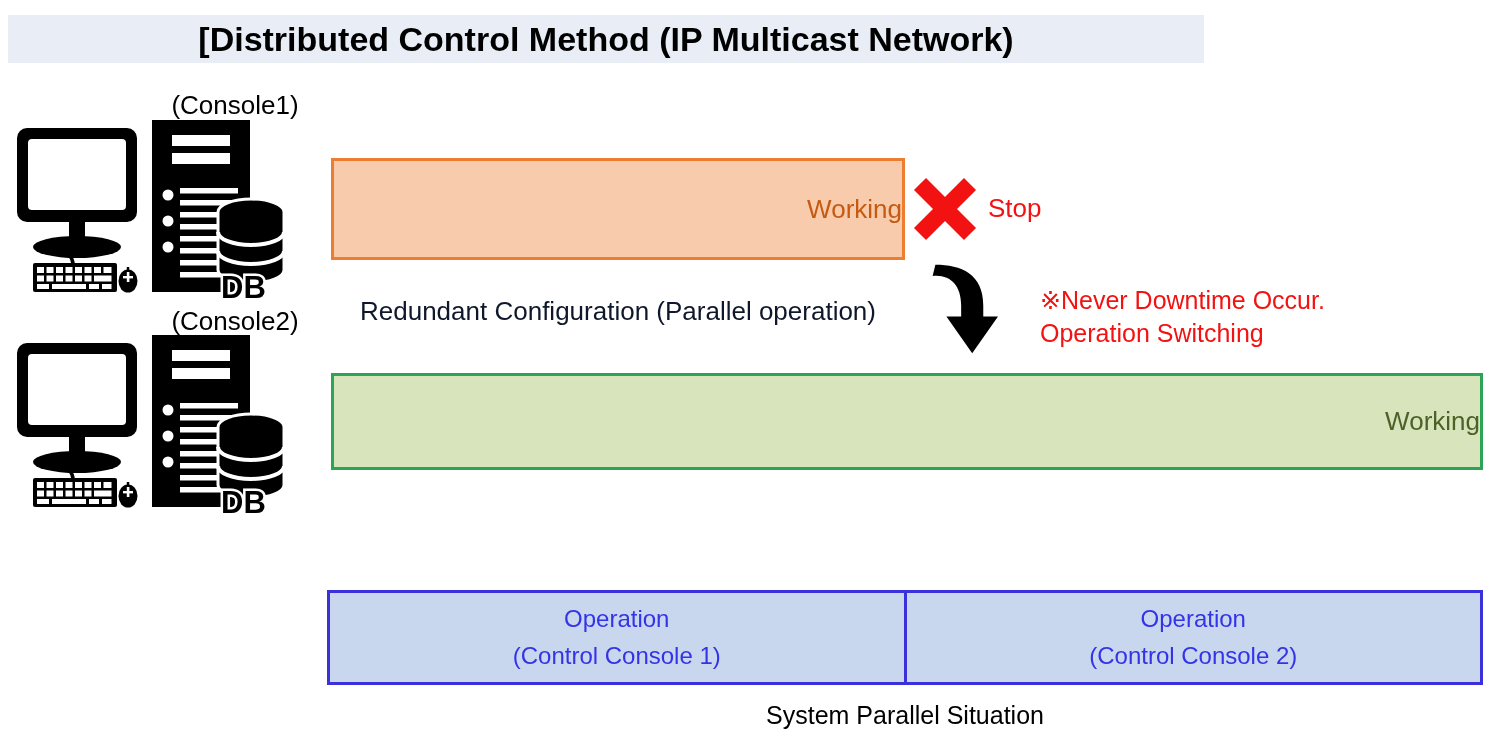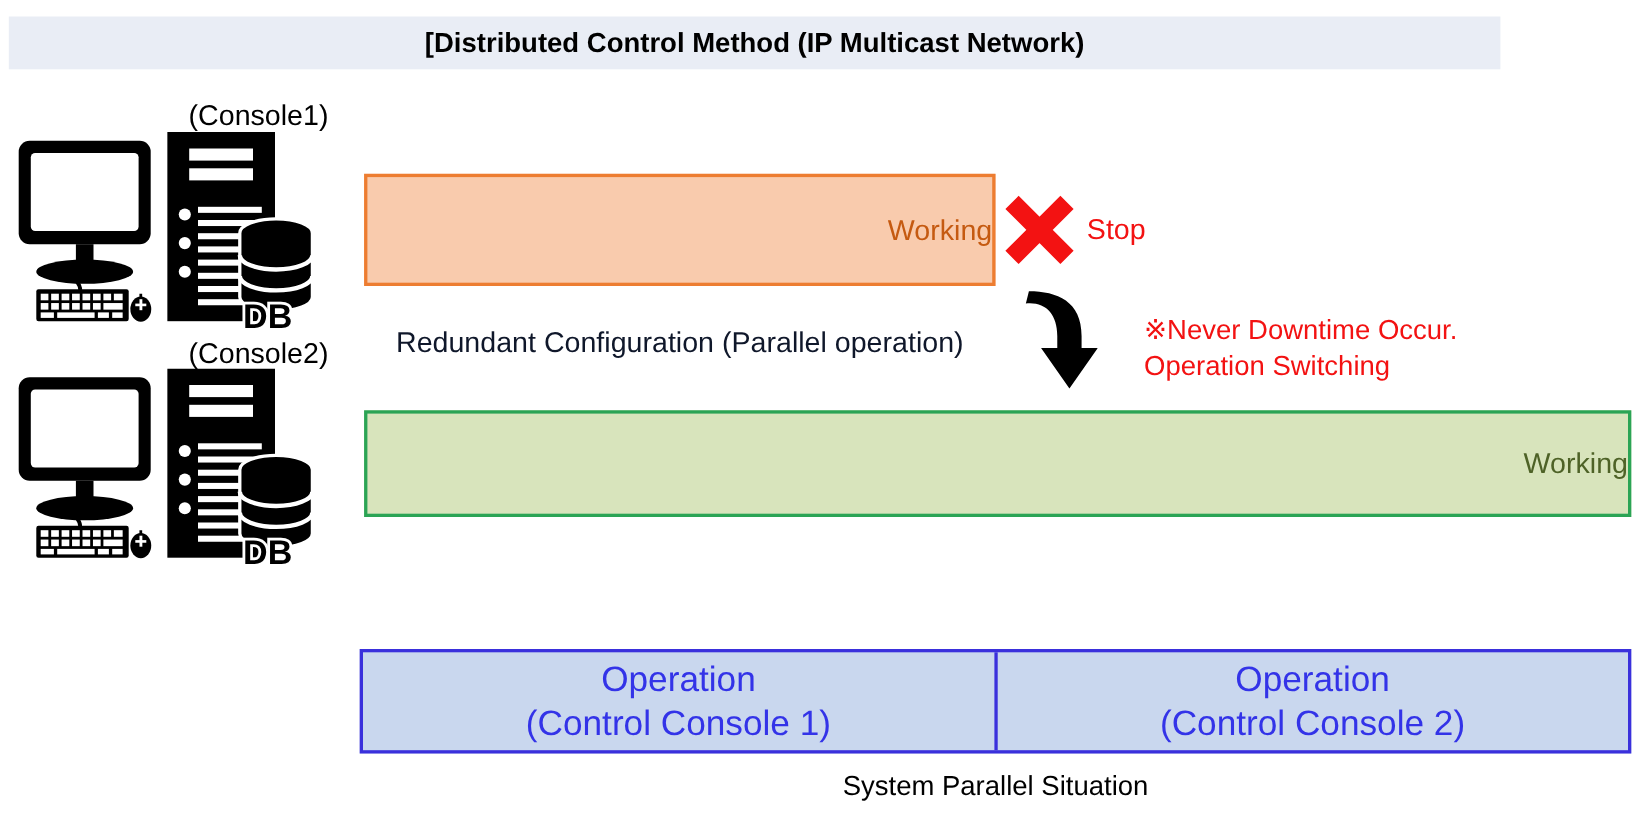--- a/index.html
+++ b/index.html
@@ -6,24 +6,24 @@
   html,body { background:#ffffff; }
   body { font-family:"Liberation Sans","DejaVu Sans",sans-serif; }
   .page {
     position:relative; width:1496px; height:744px; background:#ffffff;
     overflow:hidden;
   }
   .abs { position:absolute; }
 
   
   .title-bar {
-    left:8px; top:15px; width:1356px; height:48px;
+    left:8px; top:15px; width:1196px; height:48px;
     background:#E9EDF5;
     display:flex; align-items:center; justify-content:center;
-    font-size:25px; font-weight:bold; color:#000000;text-align:right;
+    font-size:34px; font-weight:bold; color:#000000;text-align:right;
   }
 
   
   .console-label {
     width:180px; text-align:center;
     font-size:26px; color:#000000; white-space:nowrap;
   }
   .console-label-1 { left:145px; top:90px; }
   .console-label-2 { left:145px; top:306px; }
 
@@ -67,21 +67,21 @@
   
   .operation-table {
     left:327px; top:590px; width:1156px; height:95px;
     background:#C9D7EE; border:3px solid #3A30DC;
     display:flex;
   }
   .operation-cell {
     flex:1; display:flex; flex-direction:column;
     align-items:center; justify-content:space-evenly;
     padding:4px 0;
-    font-size:32px; color:#3333E8;
+    font-size:24px; color:#3333E8;
   }
   .operation-cell.first { border-right:3px solid #3A30DC; }
   .operation-cell div { white-space:nowrap; }
 
   .system-caption {
     left:327px; top:701px; width:1156px; text-align:center;
     font-size:25px; color:#000000; white-space:nowrap;
   }
 </style>
 </head>

